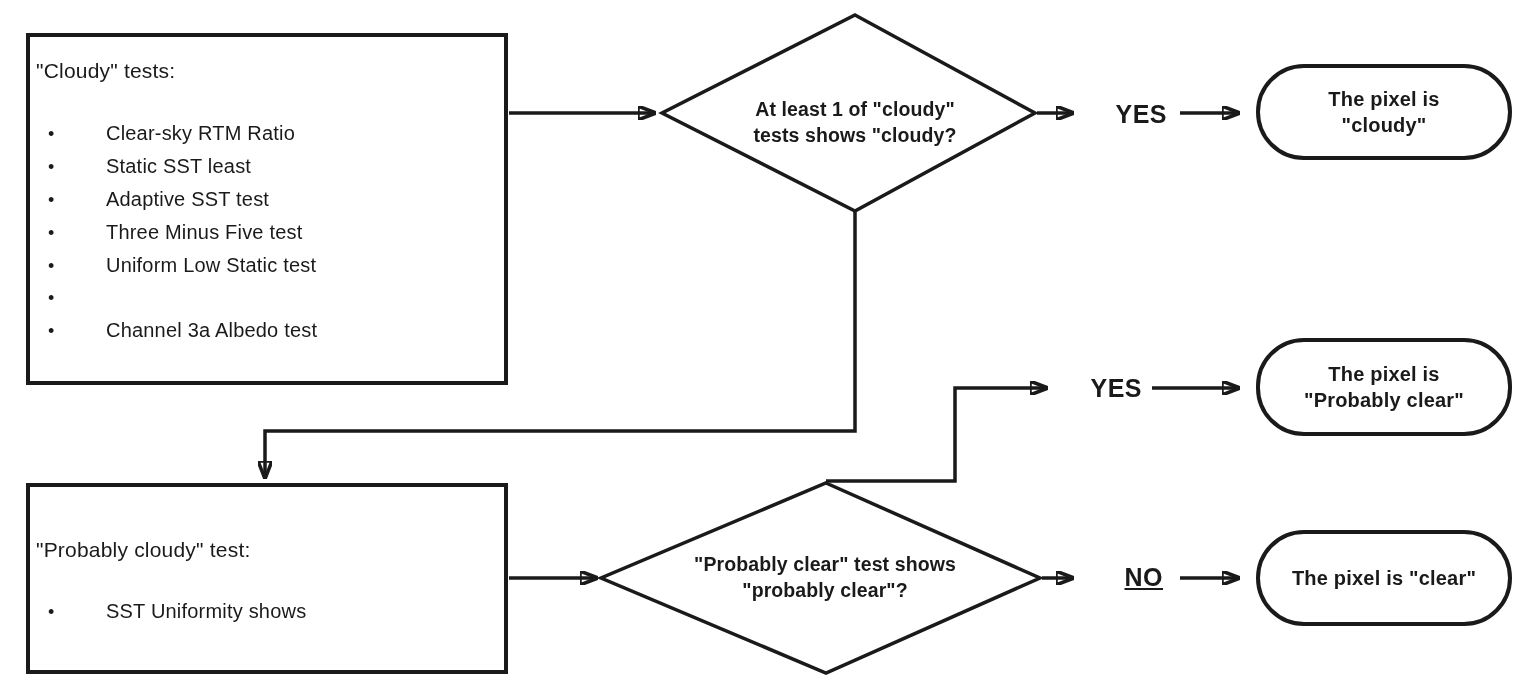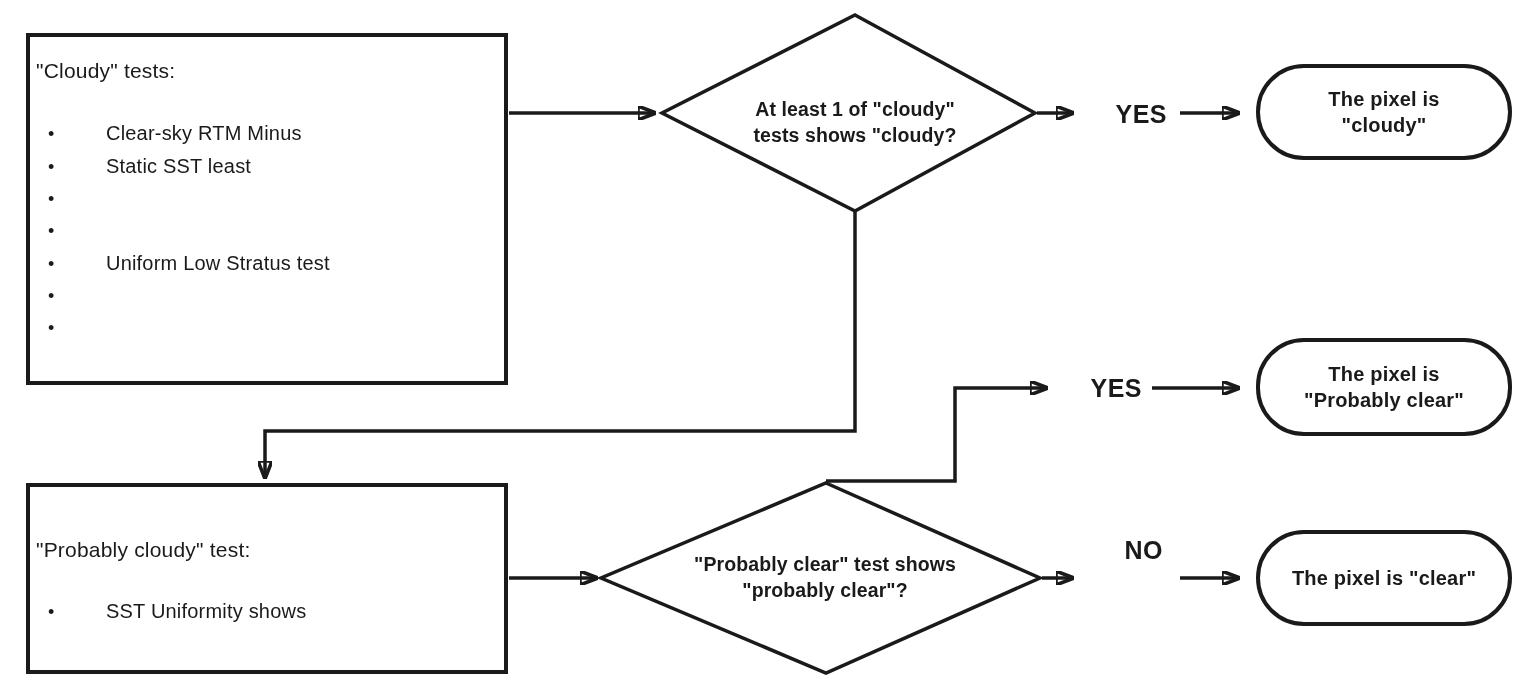--- a/index.html
+++ b/index.html
@@ -81,21 +81,21 @@
   .edge-label {
     position: absolute;
     width: 70px;
     text-align: right;
     font-size: 25px;
     font-weight: 700;
     letter-spacing: 0.5px;
   }
   #label-yes1 { left: 1097px; top: 100px; }
   #label-yes2 { left: 1072px; top: 374px; }
-  #label-no   { left: 1093px; top: 536px; }
+  #label-no   { left: 1093px; top: 563px; text-decoration: underline; }
 
   .terminal {
     position: absolute;
     box-sizing: border-box;
     border: 4px solid #1a1a1a;
     border-radius: 48px;
     background: #ffffff;
     display: flex;
     flex-direction: column;
     align-items: center;
@@ -142,41 +142,44 @@
 
     <polygon class="diamond" points="855,15 1035,113 855,211 662,113"></polygon>
     <polygon class="diamond" points="826,483 1040,578 826,673 601,578"></polygon>
   </svg>
 
   <div class="proc-box" id="box-cloudy">
     <div class="box-title">"Cloudy" tests:</div>
     <ul class="bullets">
       <li>
         <span class="dot">•</span>
-        <span>Clear-sky RTM Minus</span>
+        <span>Clear-sky RTM Ratio</span>
       </li>
       <li>
         <span class="dot">•</span>
         <span>Static SST least</span>
       </li>
       <li>
         <span class="dot">•</span>
-      </li>
-      <li>
-        <span class="dot">•</span>
-      </li>
-      <li>
-        <span class="dot">•</span>
-        <span>Uniform Low Stratus test</span>
-      </li>
-      <li>
-        <span class="dot">•</span>
-      </li>
-      <li>
-        <span class="dot">•</span>
+        <span>Adaptive SST test</span>
+      </li>
+      <li>
+        <span class="dot">•</span>
+        <span>Three Minus Five test</span>
+      </li>
+      <li>
+        <span class="dot">•</span>
+        <span>Uniform Low Static test</span>
+      </li>
+      <li>
+        <span class="dot">•</span>
+      </li>
+      <li>
+        <span class="dot">•</span>
+        <span>Channel 3a Albedo test</span>
       </li>
     </ul>
   </div>
 
   <div class="proc-box" id="box-probably-cloudy">
     <div class="box-title">"Probably cloudy" test:</div>
     <ul class="bullets">
       <li>
         <span class="dot">•</span>
         <span>SST Uniformity shows</span>

